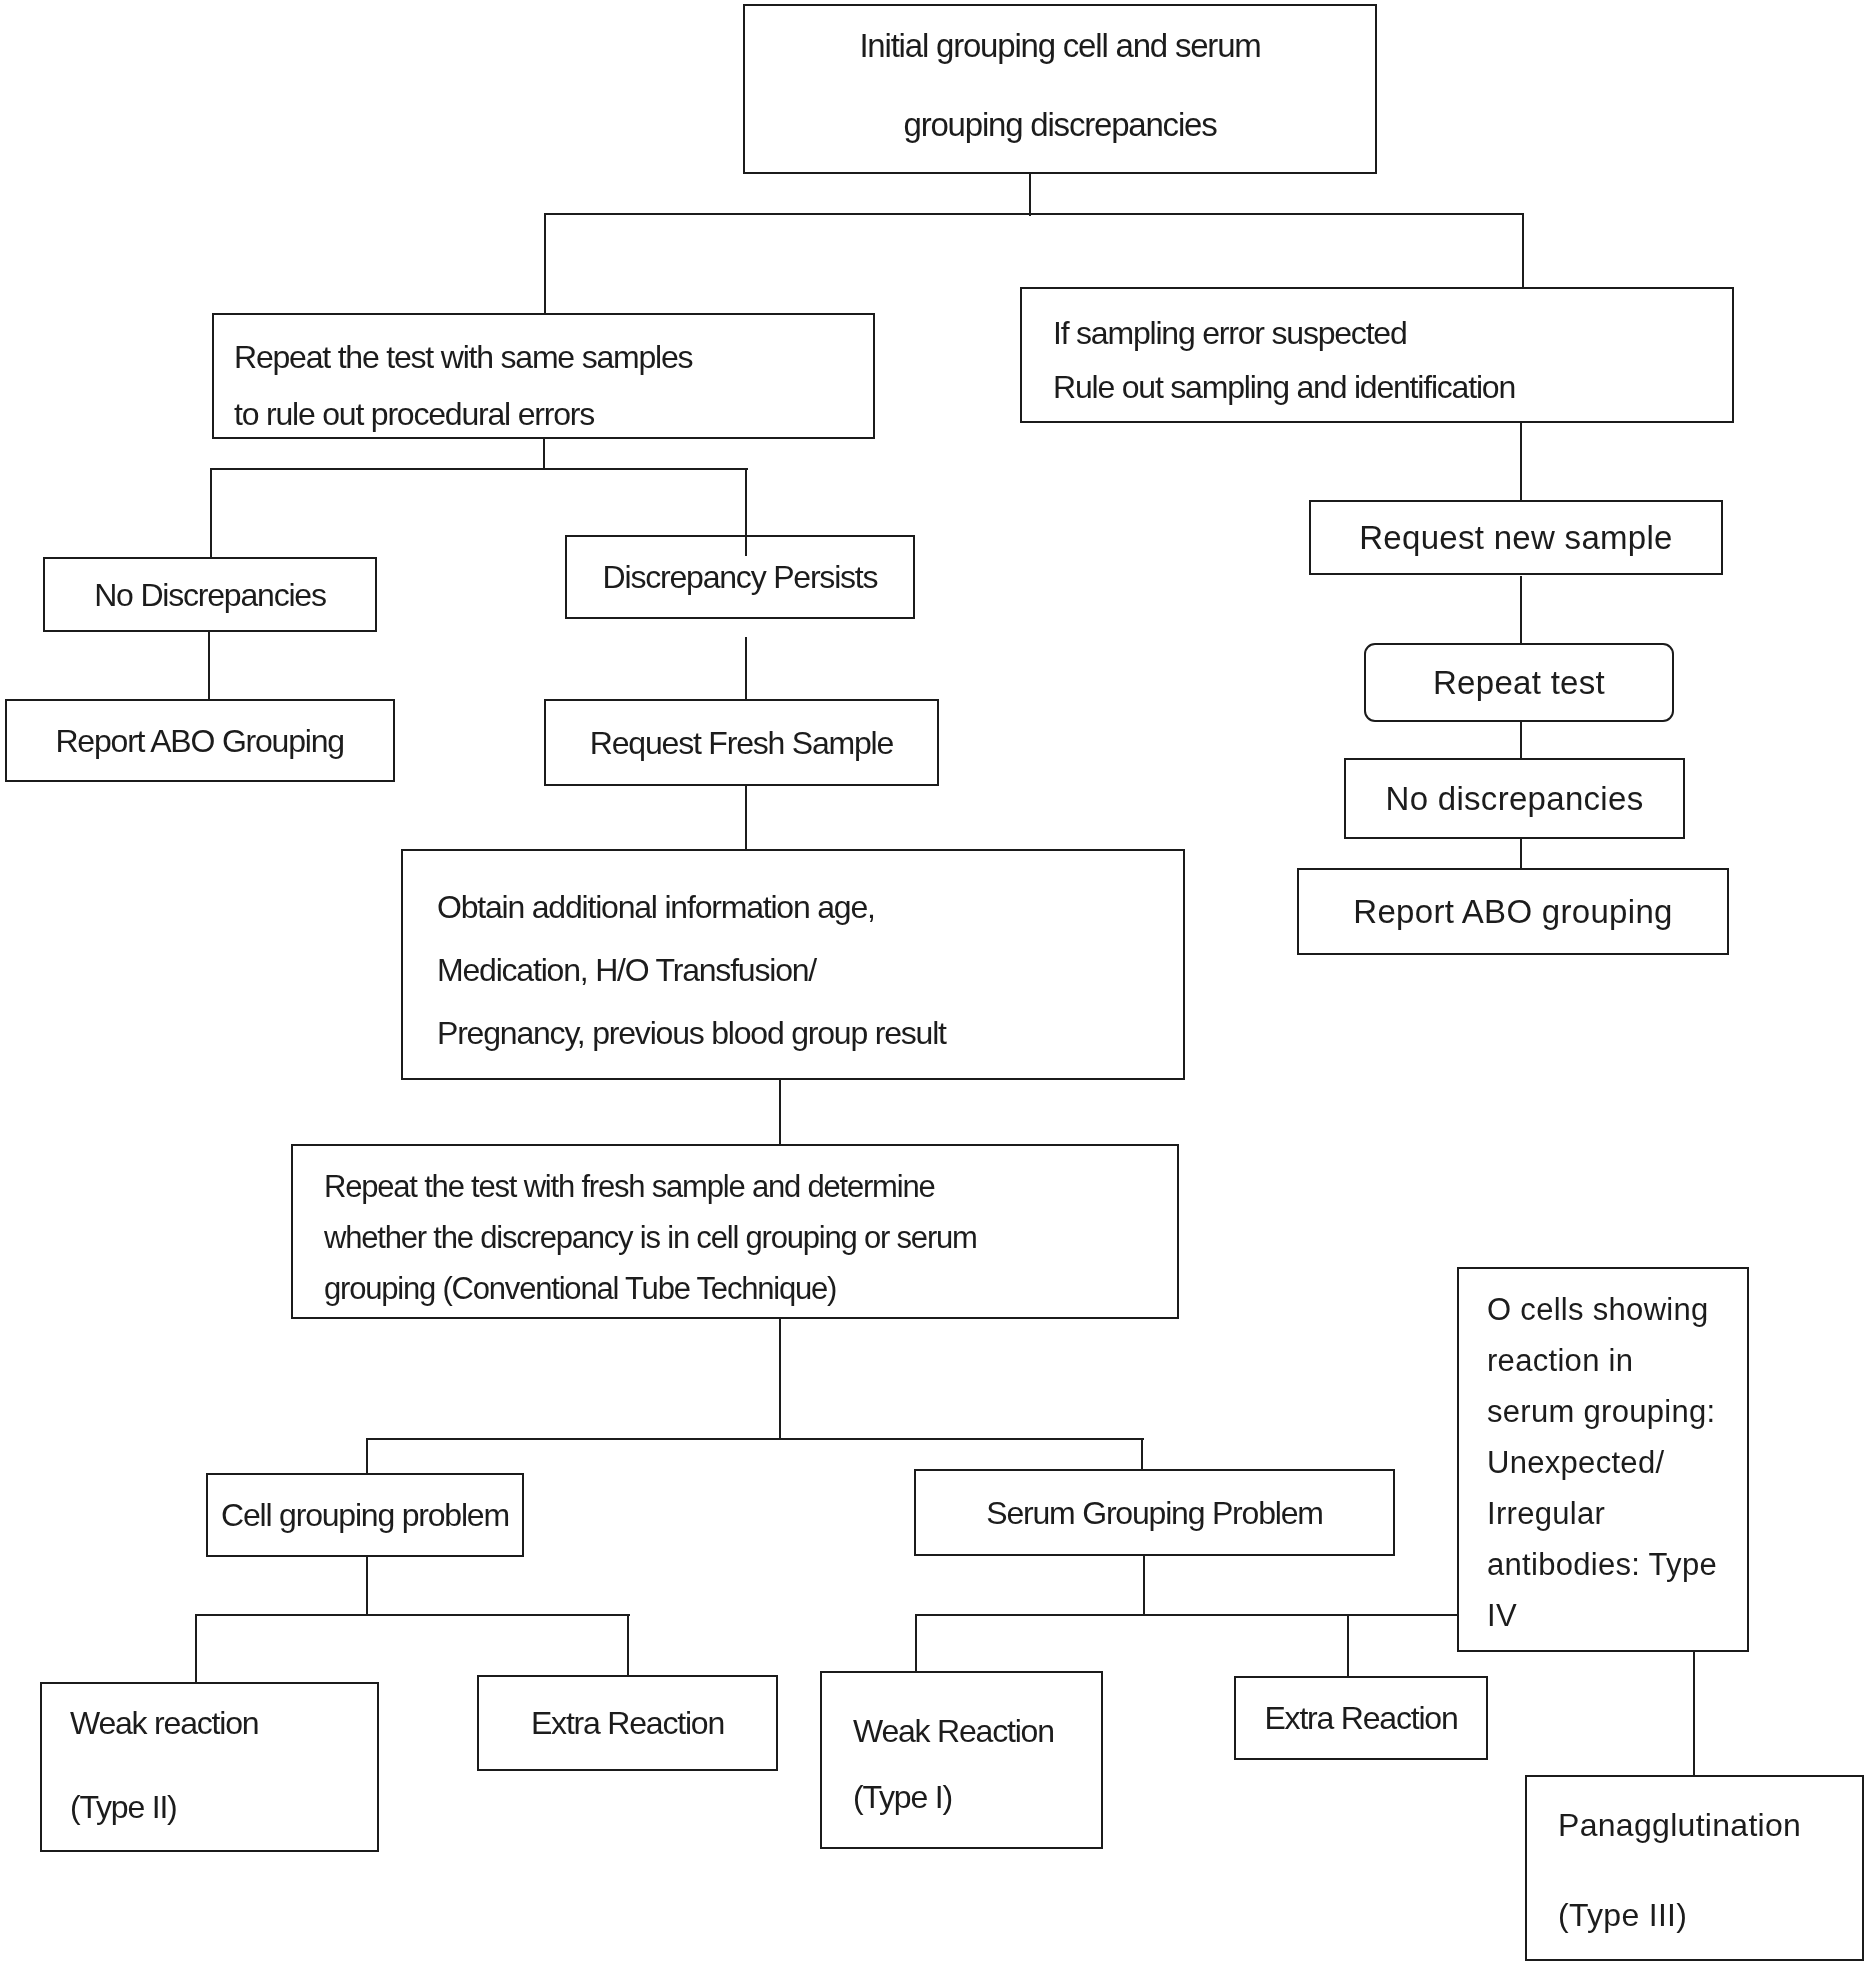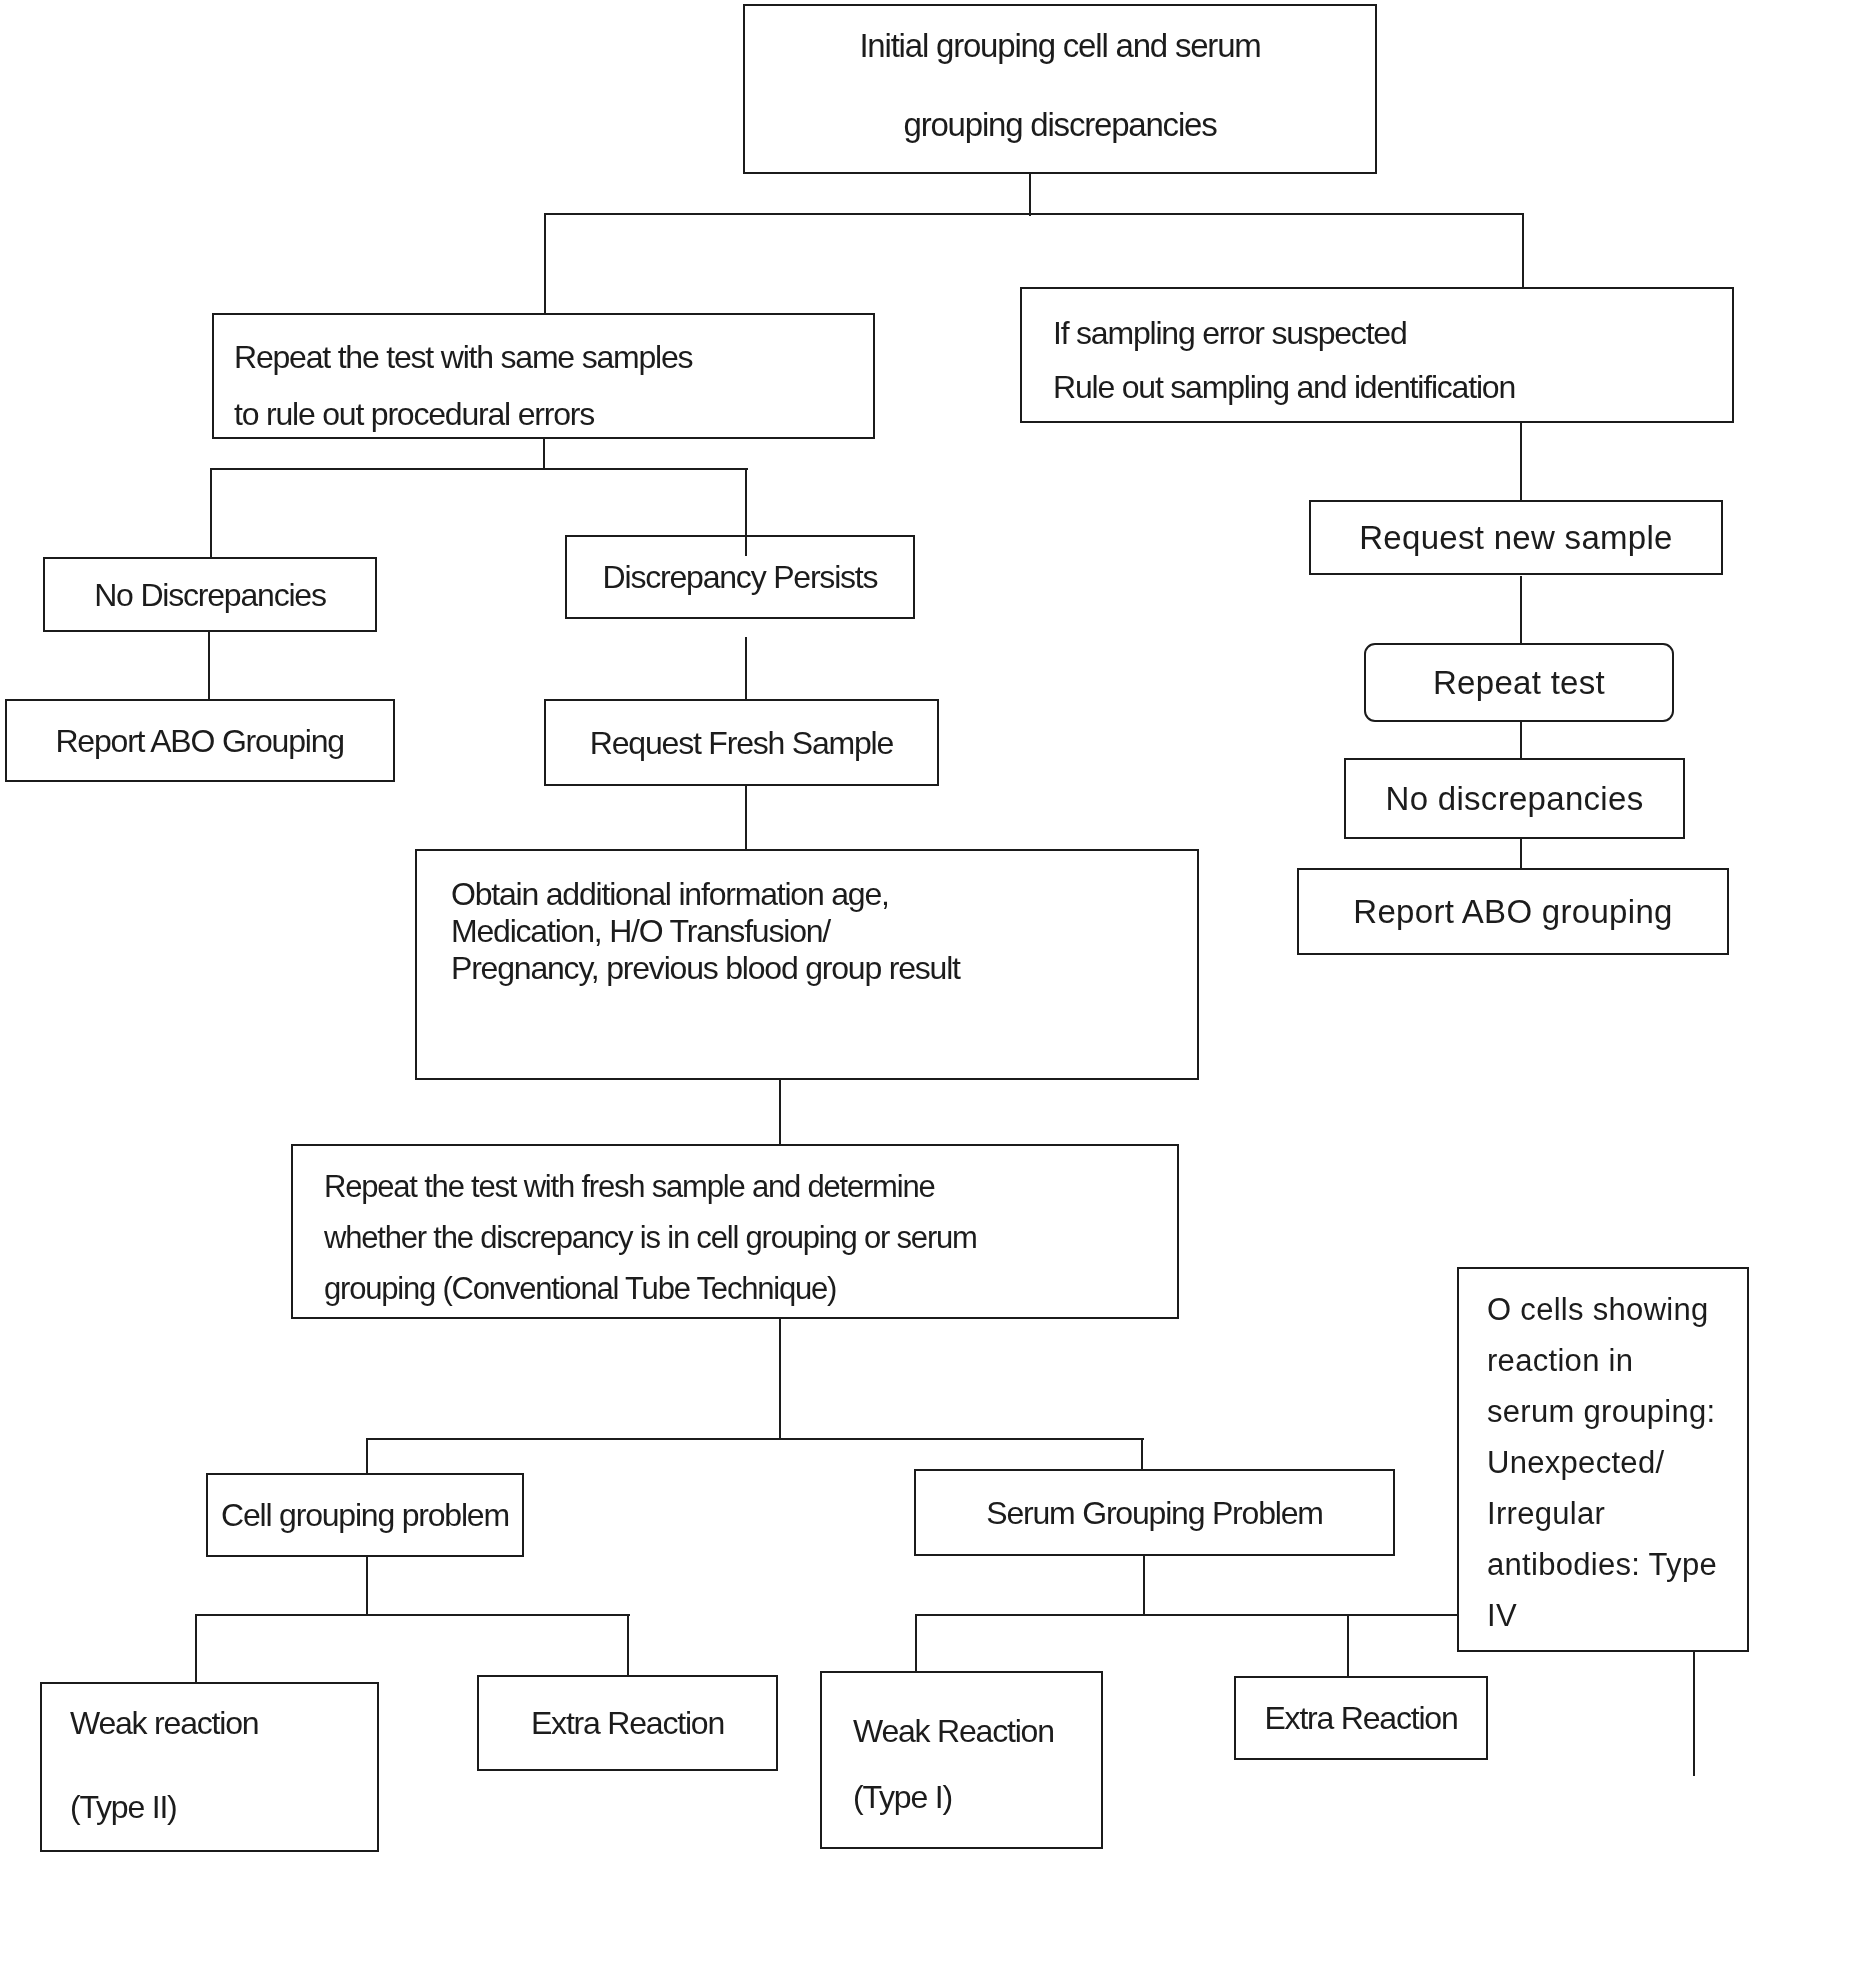--- a/index.html
+++ b/index.html
@@ -35,21 +35,21 @@
     white-space: pre-line;
   }
   .conn {
     position: absolute;
     background: #1c1c1c;
   }
   
   #n-initial      { line-height: 79px; font-size: 33px; text-align: center; }
   #n-repeat-same  { padding: 14px 11.8px 0 31px; line-height: 57px; }
   #n-if-sampling  { padding: 16.5px 11.8px 0 31px; line-height: 54px; }
-  #n-obtain-info  { padding: 25px 11.8px 0 34px; line-height: 37px; margin-left: 14px; }
+  #n-obtain-info  { padding: 25px 11.8px 0 34px; line-height: 63px; }
   #n-repeat-fresh { padding: 15.3px 8.8px 0 31px; line-height: 51px; font-size: 31px; }
   #n-weak2        { padding: 17.7px 5.9px 0 28px; line-height: 42px; }
   #n-weak1        { padding: 25px 5.9px 0 31px; line-height: 66px; }
   #n-o-cells      { padding: 15.3px 5.9px 0 28px; line-height: 51px; font-size: 31px; letter-spacing: 0.3px; }
   #n-panagg       { padding: 26px 5.9px 0 31px; line-height: 45px; font-size: 32px; letter-spacing: 0.3px; }
   #n-request-new, #n-repeat-test, #n-no-disc2, #n-report-abo2 { font-size: 33px; letter-spacing: 0.3px; }
 </style>
 </head>
 <body>
 
@@ -96,20 +96,23 @@
   <div class="node narrow center" style="left:1234px; top:1676px; width:254px; height:84px;">Extra Reaction</div>
 
   <div class="node wide" id="n-o-cells" style="left:1457px; top:1267px; width:292px; height:385px;">O cells showing
 reaction in
 serum grouping:
 Unexpected/
 Irregular
 antibodies: Type
 IV</div>
 
+  <div class="node wide" id="n-panagg" style="left:1525px; top:1775px; width:339px; height:186px;">Panagglutination
+
+(Type III)</div>
 
   <div class="node wide center" id="n-request-new" style="left:1309px; top:500px; width:414px; height:75px;">Request new sample</div>
 
   <div class="node wide center" id="n-repeat-test" style="left:1364px; top:643px; width:310px; height:79px;border-radius:11px;">Repeat test</div>
 
   <div class="node wide center" id="n-no-disc2" style="left:1344px; top:758px; width:341px; height:81px;">No discrepancies</div>
 
   <div class="node wide center" id="n-report-abo2" style="left:1297px; top:868px; width:432px; height:87px;">Report ABO grouping</div>
 
   <div class="conn" style="left:1029px; top:173px; width:2.4px; height:43px;"></div>

